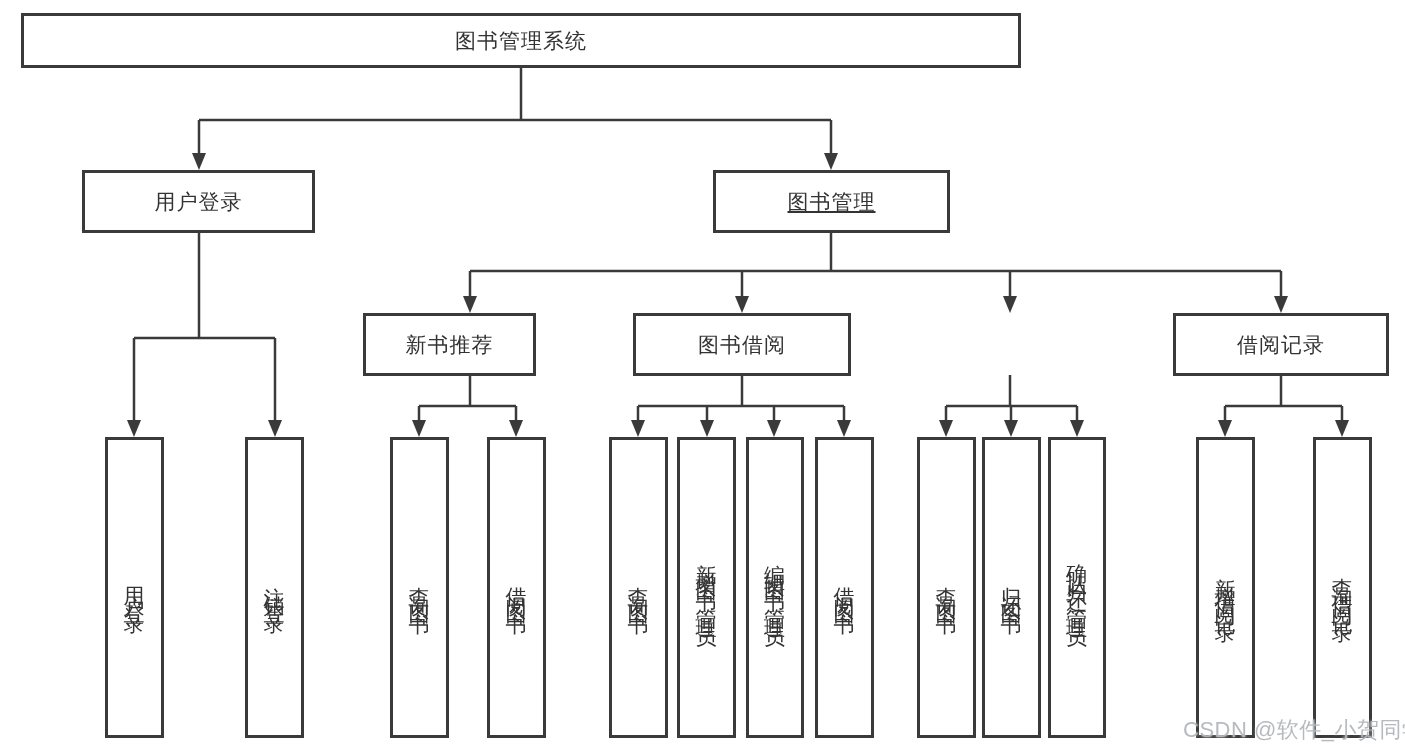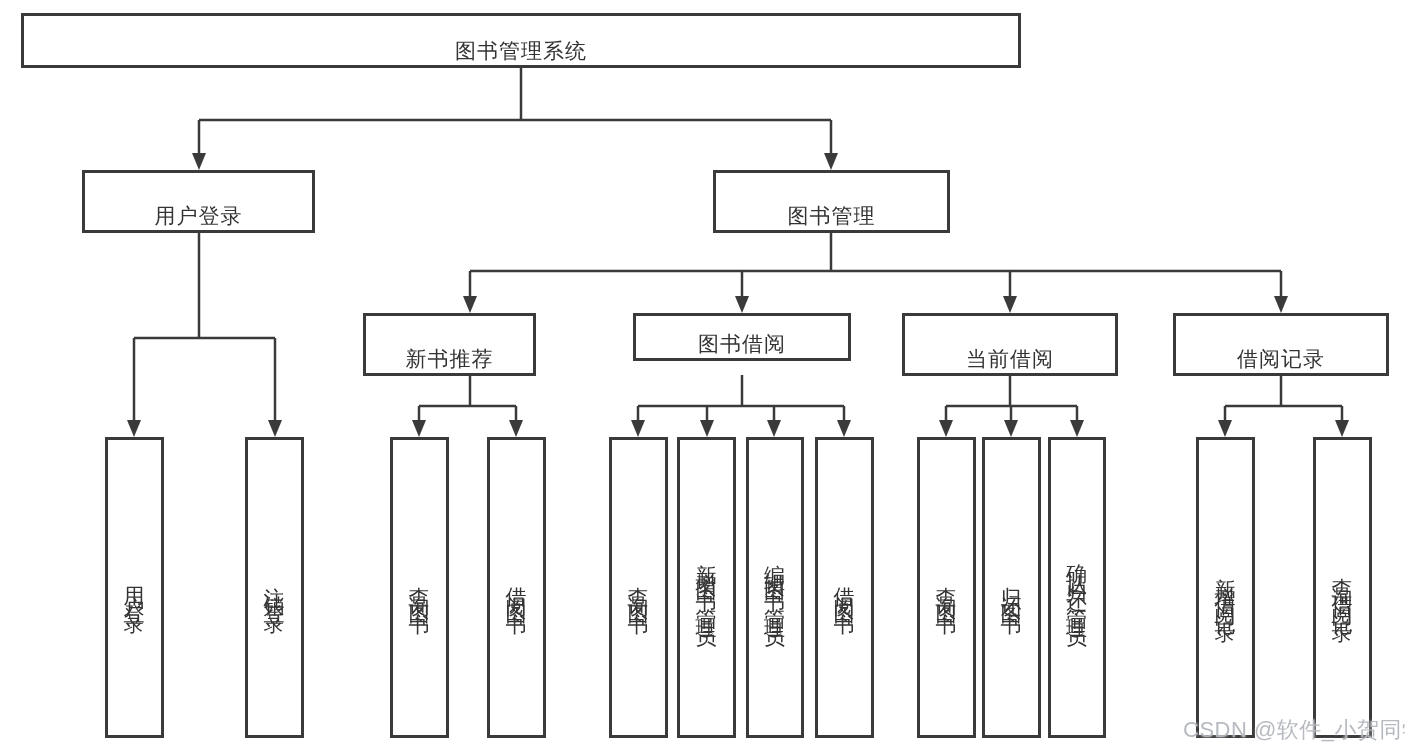--- a/index.html
+++ b/index.html
@@ -10,21 +10,21 @@
     font-family:"Liberation Sans","DejaVu Sans",sans-serif;
     overflow:hidden;
   }
   .node{
     position:absolute;
     box-sizing:border-box;
     border:3px solid #3a3a3a;
     background:#fff;
     color:#333;
     display:flex;
-    align-items:flex-end;
+    align-items:center;
     justify-content:center;
     font-size:21px;
     letter-spacing:1px;
     z-index:2;
   }
   .vnode{
     position:absolute;
     box-sizing:border-box;
     border:3px solid #3a3a3a;
     background:#fff;
@@ -143,32 +143,29 @@
     </g>
   </svg>
 
   <div class="node" style="left:21px;top:13px;width:1000px;height:55px;">
     <span>图书管理系统</span>
   </div>
 
   <div class="node" style="left:82px;top:170px;width:233px;height:63px;">
     <span>用户登录</span>
   </div>
-  <div class="node" style="left:713px;top:170px;width:237px;height:63px;">
+  <div class="node" style="left:713px;top:170px;width:237px;height:63px;text-decoration:underline;">
     <span>图书管理</span>
   </div>
 
   <div class="node" style="left:363px;top:313px;width:173px;height:63px;">
     <span>新书推荐</span>
   </div>
-  <div class="node" style="left:633px;top:313px;width:218px;height:48px;">
+  <div class="node" style="left:633px;top:313px;width:218px;height:63px;">
     <span>图书借阅</span>
-  </div>
-  <div class="node" style="left:902px;top:313px;width:216px;height:63px;">
-    <span>当前借阅</span>
   </div>
   <div class="node" style="left:1173px;top:313px;width:216px;height:63px;">
     <span>借阅记录</span>
   </div>
 
   <div class="vnode" style="left:105px;top:437px;width:59px;height:301px;">
     <span class="vtext">用户登录</span>
   </div>
   <div class="vnode" style="left:245px;top:437px;width:59px;height:301px;">
     <span class="vtext">注销登录</span>

